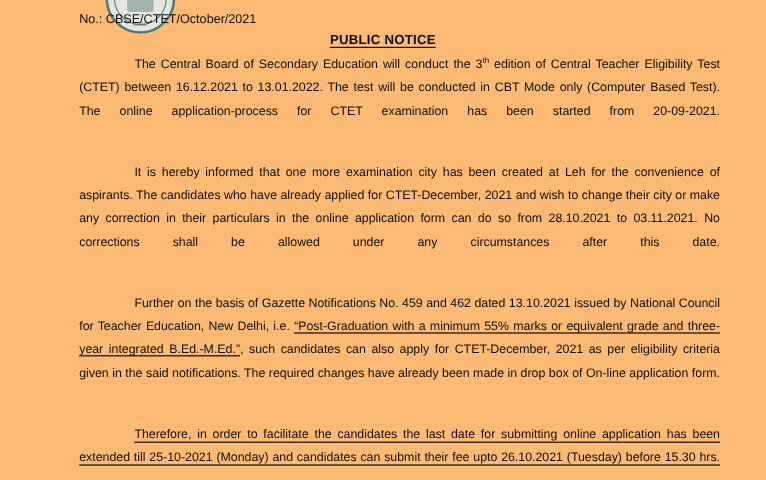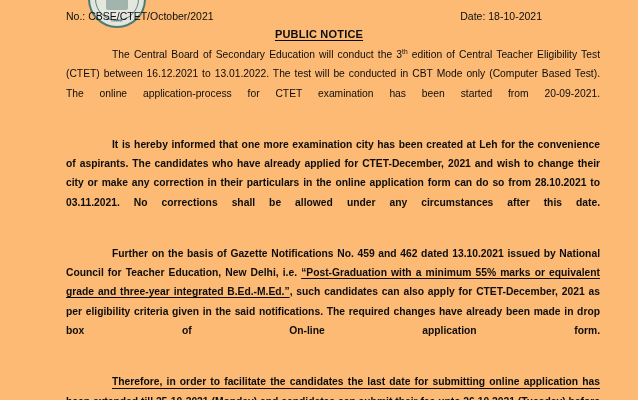--- a/index.html
+++ b/index.html
@@ -112,21 +112,21 @@
   p.para {
     margin: 0 0 12px 0;
     font-size: 10.3px;
     line-height: 19.4px;
     text-align: justify;
     text-justify: inter-word;
     text-indent: 46px;
     word-spacing: 0px;
   }
   p.para.bold {
-    font-weight: bold;
+    font-weight: normal;
   }
   p.para:last-child {
     margin-bottom: 0;
   }
 
   
   p.para::after {
     content: "";
     display: inline-block;
     width: 100%;
@@ -154,21 +154,20 @@
 <div id="notice-page">
 
   <div id="emblem">
     <div class="inner-ring"></div>
     <div class="seal-core"></div>
     <div class="seal-text">CBSE</div>
   </div>
 
   <div id="ref-line">
     <div class="ref-cell">No.: CBSE/CTET/October/2021</div>
-    <div class="date-cell">Date: 18-10-2021</div>
   </div>
 
   <div id="notice-title">
     <span class="t">PUBLIC NOTICE</span>
   </div>
 
   <div id="body-column">
 
     <p class="para"><span>The Central Board of Secondary Education will conduct the 3</span><sup class="ord">th</sup><span> edition of Central Teacher Eligibility Test (CTET) between 16.12.2021 to 13.01.2022.  The test will be conducted in CBT Mode only (Computer Based Test). The online application-process for CTET examination has been started from 20-09-2021.</span></p>
 

